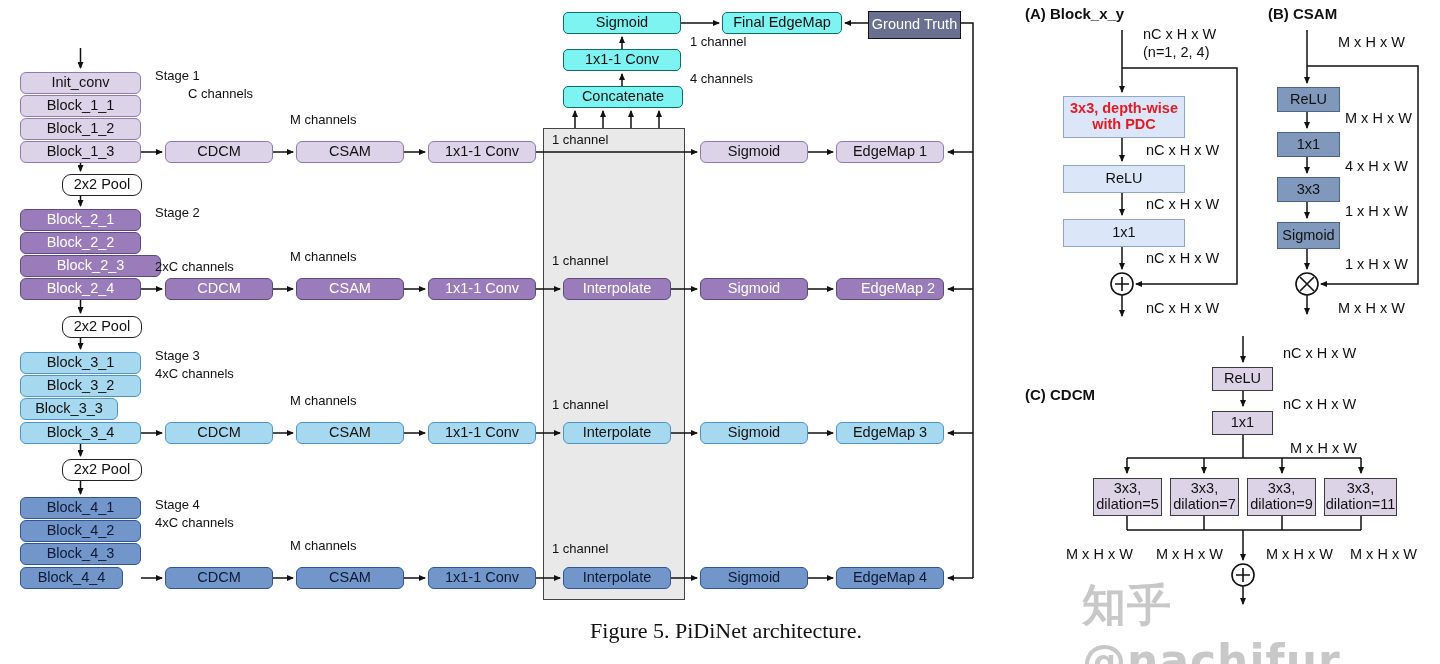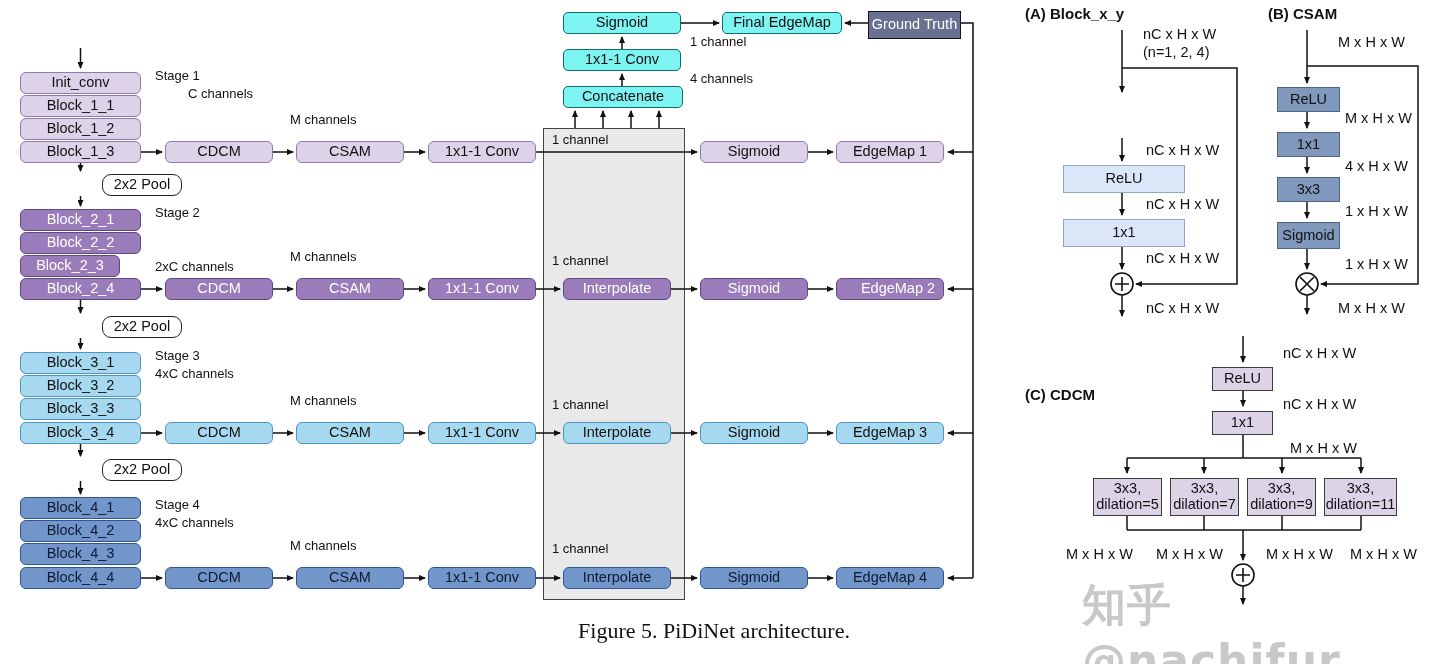--- a/index.html
+++ b/index.html
@@ -6,21 +6,21 @@
   #fig{position:relative;width:1440px;height:664px;background:#ffffff;overflow:hidden;
        font-family:"Liberation Sans",sans-serif;}
   .box{position:absolute;box-sizing:border-box;display:flex;align-items:center;justify-content:center;
        text-align:center;font-size:14.5px;line-height:1.08;color:#111;}
   .col{flex-direction:column;}
   .s1{background:#ddd3e9;border:1.3px solid #8e7bae;border-radius:6px;}
   .s2{background:#9a7cbb;border:1.3px solid #5d4a80;border-radius:6px;color:#fff;}
   .s3{background:#a6d9ef;border:1.3px solid #4f94bf;border-radius:6px;}
   .s4{background:#7295ca;border:1.3px solid #2f5596;border-radius:6px;color:#0c1a33;}
   .imgbox{background:#a7c7e9;border:1.6px solid #14243c;}
-  .pool{background:#fff;border:1.6px solid #222;border-radius:9px;margin-left:40px;}
+  .pool{background:#fff;border:1.6px solid #222;border-radius:9px;}
   .cyan{background:#7ef4f2;border:1.4px solid #0d6d6d;border-radius:5px;}
   .gt{background:#697090;border:1.6px solid #111322;color:#fff;}
   .grayband{position:absolute;background:#e9e9e9;border:1.4px solid #444;box-sizing:border-box;}
   .pa{background:#dbe7f8;border:1.3px solid #8fa6c6;}
   .pb{background:#7f98bb;border:1.3px solid #4d6488;}
   .pc{background:#ddd3e7;border:1.3px solid #3c3c3c;}
   .pdc{color:#e11a25;font-weight:bold;}
   .lbl{position:absolute;font-size:13px;color:#111;white-space:nowrap;}
   .dim{font-size:14.5px;}
   .ptitle{font-weight:bold;font-size:15px;}
@@ -145,32 +145,32 @@
     </g>
   </svg>
 
   <div class="box s1" style="left:20px;top:72px;width:121px;height:22px;">Init_conv</div>
   <div class="box s1" style="left:20px;top:95px;width:121px;height:22px;">Block_1_1</div>
   <div class="box s1" style="left:20px;top:118px;width:121px;height:22px;">Block_1_2</div>
   <div class="box s1" style="left:20px;top:141px;width:121px;height:22px;">Block_1_3</div>
   <div class="box pool" style="left:62px;top:174px;width:80px;height:22px;">2x2 Pool</div>
   <div class="box s2" style="left:20px;top:209px;width:121px;height:22px;">Block_2_1</div>
   <div class="box s2" style="left:20px;top:232px;width:121px;height:22px;">Block_2_2</div>
-  <div class="box s2" style="left:20px;top:255px;width:100px;height:22px;">Block_2_3</div>
+  <div class="box s2" style="left:20px;top:255px;width:141px;height:22px;">Block_2_3</div>
   <div class="box s2" style="left:20px;top:278px;width:121px;height:22px;">Block_2_4</div>
   <div class="box pool" style="left:62px;top:316px;width:80px;height:22px;">2x2 Pool</div>
   <div class="box s3" style="left:20px;top:352px;width:121px;height:22px;">Block_3_1</div>
   <div class="box s3" style="left:20px;top:375px;width:121px;height:22px;">Block_3_2</div>
-  <div class="box s3" style="left:20px;top:398px;width:121px;height:22px;">Block_3_3</div>
+  <div class="box s3" style="left:20px;top:398px;width:98px;height:22px;">Block_3_3</div>
   <div class="box s3" style="left:20px;top:422px;width:121px;height:22px;">Block_3_4</div>
   <div class="box pool" style="left:62px;top:459px;width:80px;height:22px;">2x2 Pool</div>
   <div class="box s4" style="left:20px;top:497px;width:121px;height:22px;">Block_4_1</div>
   <div class="box s4" style="left:20px;top:520px;width:121px;height:22px;">Block_4_2</div>
   <div class="box s4" style="left:20px;top:543px;width:121px;height:22px;">Block_4_3</div>
-  <div class="box s4" style="left:20px;top:567px;width:121px;height:22px;">Block_4_4</div>
+  <div class="box s4" style="left:20px;top:567px;width:103px;height:22px;">Block_4_4</div>
 
   <div class="lbl" style="left:155px;top:68px;">Stage 1</div>
   <div class="lbl" style="left:155px;top:86px;margin-left:33px;">C channels</div>
   <div class="lbl" style="left:155px;top:205px;">Stage 2</div>
   <div class="lbl" style="left:155px;top:223px;margin-top:36px;">2xC channels</div>
   <div class="lbl" style="left:155px;top:348px;">Stage 3</div>
   <div class="lbl" style="left:155px;top:366px;">4xC channels</div>
   <div class="lbl" style="left:155px;top:497px;">Stage 4</div>
   <div class="lbl" style="left:155px;top:515px;">4xC channels</div>
   <div class="lbl" style="left:290px;top:112px;">M channels</div>
@@ -214,20 +214,24 @@
   <div class="box cyan" style="left:563px;top:49px;width:118px;height:22px;">1x1-1 Conv</div>
   <div class="box cyan" style="left:563px;top:86px;width:120px;height:22px;">Concatenate</div>
   <div class="box cyan" style="left:722px;top:12px;width:120px;height:22px;">Final EdgeMap</div>
   <div class="box gt" style="left:868px;top:11px;width:93px;height:28px;">Ground Truth</div>
   <div class="lbl" style="left:690px;top:34px;">1 channel</div>
   <div class="lbl" style="left:690px;top:71px;">4 channels</div>
 
   <div class="lbl ptitle" style="left:1025px;top:5px;">(A) Block_x_y</div>
   <div class="lbl dim" style="left:1143px;top:26px;">nC x H x W</div>
   <div class="lbl dim" style="left:1143px;top:44px;">(n=1, 2, 4)</div>
+  <div class="box pa col pdc" style="left:1063px;top:96px;width:122px;height:42px;">
+    <span>3x3, depth-wise</span>
+    <span>with PDC</span>
+  </div>
   <div class="lbl dim" style="left:1146px;top:142px;">nC x H x W</div>
   <div class="box pa" style="left:1063px;top:165px;width:122px;height:28px;">ReLU</div>
   <div class="lbl dim" style="left:1146px;top:196px;">nC x H x W</div>
   <div class="box pa" style="left:1063px;top:219px;width:122px;height:28px;">1x1</div>
   <div class="lbl dim" style="left:1146px;top:250px;">nC x H x W</div>
   <div class="lbl dim" style="left:1146px;top:300px;">nC x H x W</div>
 
   <div class="lbl ptitle" style="left:1268px;top:5px;">(B) CSAM</div>
   <div class="lbl dim" style="left:1338px;top:34px;">M x H x W</div>
   <div class="box pb" style="left:1277px;top:87px;width:63px;height:25px;">ReLU</div>
@@ -260,15 +264,15 @@
   </div>
   <div class="box pc col" style="left:1324px;top:478px;width:73px;height:38px;">
     <span>3x3,</span>
     <span>dilation=11</span>
   </div>
   <div class="lbl dim" style="left:1066px;top:546px;">M x H x W</div>
   <div class="lbl dim" style="left:1156px;top:546px;">M x H x W</div>
   <div class="lbl dim" style="left:1266px;top:546px;">M x H x W</div>
   <div class="lbl dim" style="left:1350px;top:546px;">M x H x W</div>
 
-  <div class="caption" style="left:464px;top:618px;width:500px;">Figure 5. PiDiNet architecture.</div>
+  <div class="caption" style="left:476px;top:618px;width:500px;">Figure 5. PiDiNet architecture.</div>
 
 </div>
 
 </body></html>

